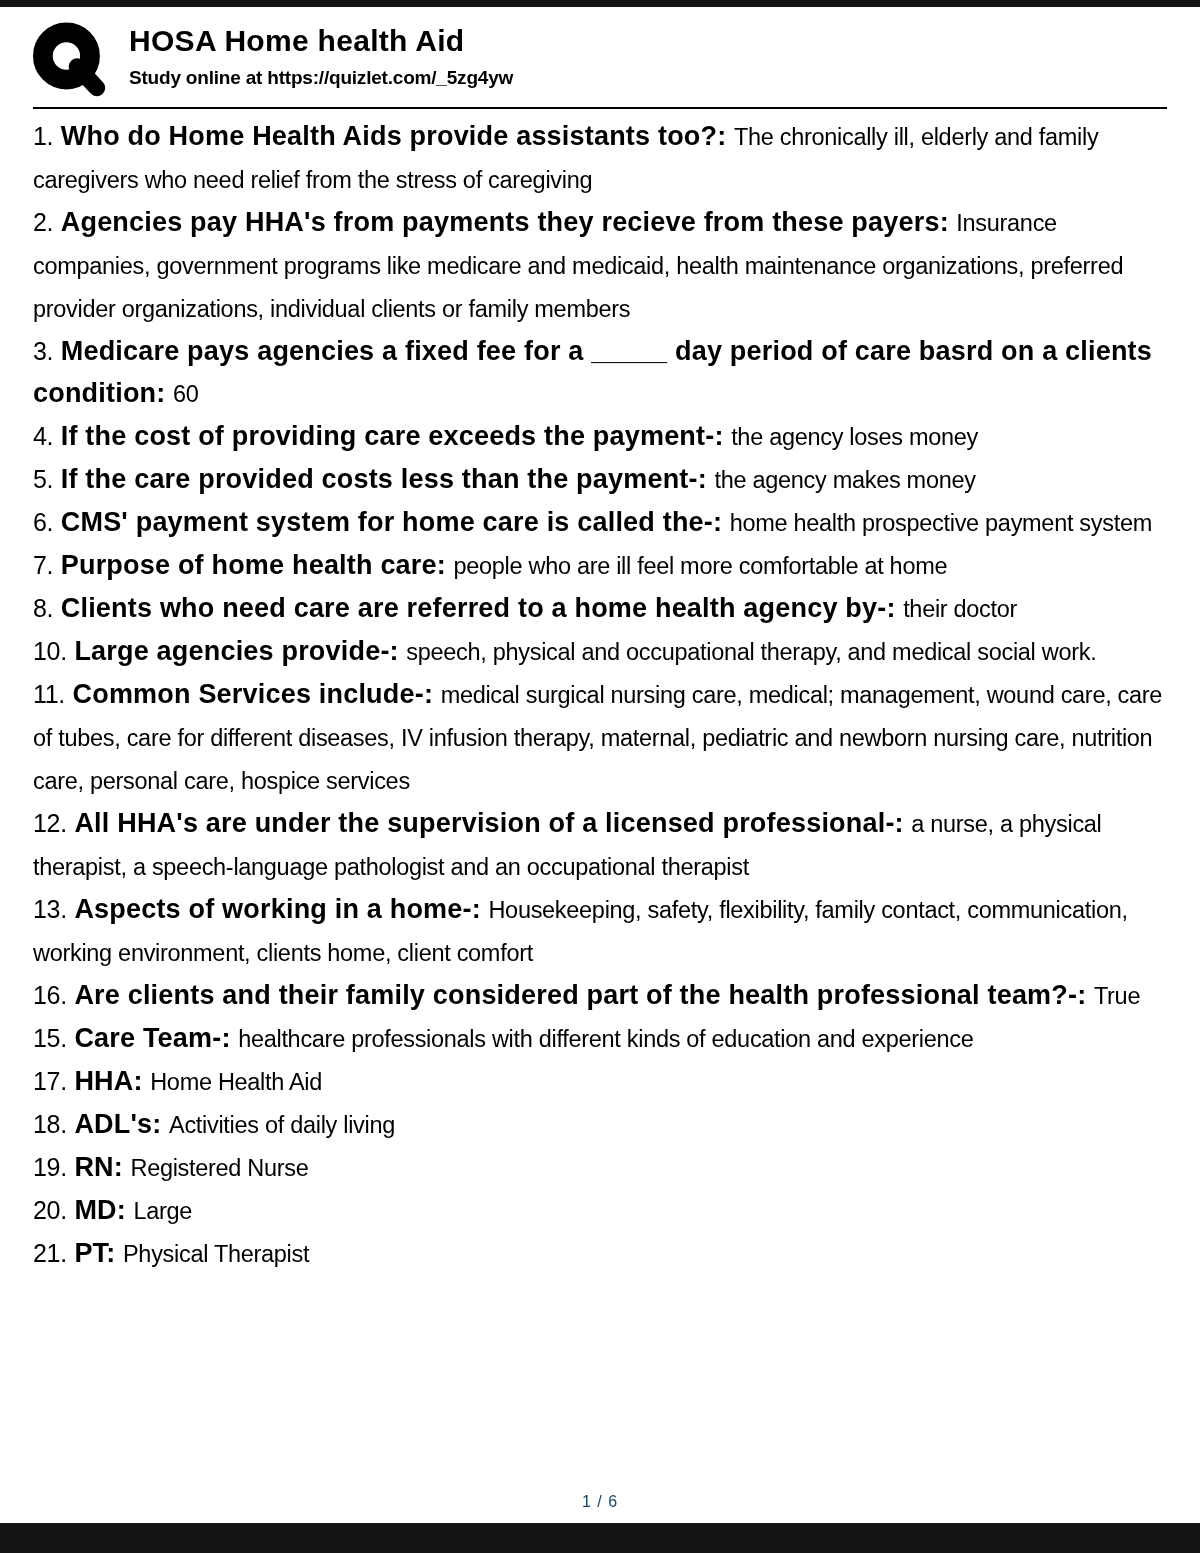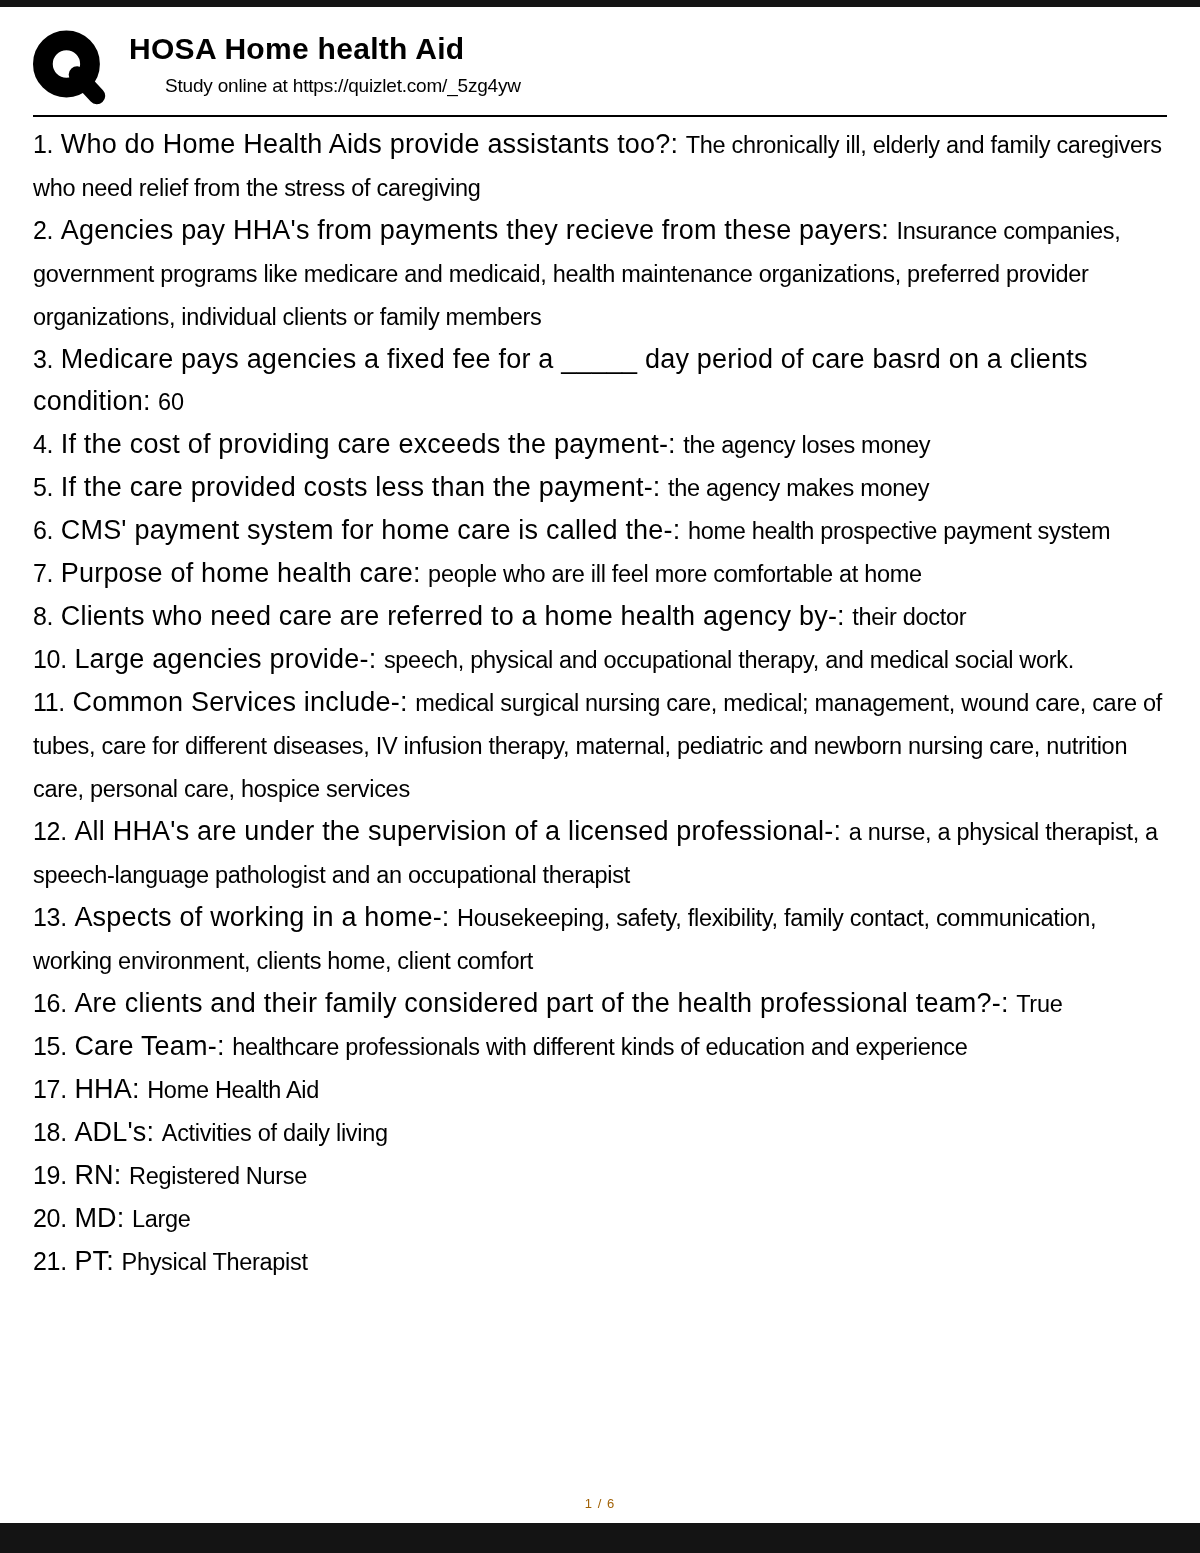--- a/index.html
+++ b/index.html
@@ -20,21 +20,21 @@
     background: #141414;
   }
   .edge-top { top: 0; height: 7px; }
   .edge-bottom { bottom: 0; height: 30px; }
 
   .page {
     position: absolute;
     top: 7px;
     left: 0;
     width: 100%;
-    padding: 20px 33px 0 33px;
+    padding: 12px 33px 0 33px;
   }
 
   .header {
     display: flex;
     align-items: flex-start;
     gap: 20px;
   }
   .logo-wrap {
     width: 76px;
     height: 80px;
@@ -44,65 +44,64 @@
 
   .header-text { padding-top: 4px; }
   .doc-title {
     font-size: 30px;
     font-weight: 700;
     letter-spacing: 0.3px;
     line-height: 1.2;
   }
   .doc-subtitle {
     font-size: 19px;
-    font-weight: 400;
+    font-weight: 700;
     letter-spacing: -0.2px;
     margin-top: 8px;
     color: #000;
     text-decoration: none;
-    margin-left: 36px;
   }
 
   .rule {
     border: none;
     border-top: 2px solid #000;
     margin-top: 8px;
   }
 
   .qa-list { margin-top: 6px; }
   .qa-item {
     font-size: 27px;
     line-height: 42px;
     text-align: left;
   }
   .qa-num {
     font-weight: 400;
     font-size: 25px;
     letter-spacing: -0.3px;
   }
   .qa-question {
-    font-weight: 400;
+    font-weight: 700;
     letter-spacing: 0.2px;
     text-align: center;
   }
   .qa-answer {
     font-weight: 400;
     font-size: 23.5px;
     letter-spacing: -0.3px;
   }
 
   .footer {
     position: absolute;
     bottom: 42px;
     left: 0;
     width: 100%;
     text-align: center;
-    font-size: 13px;
+    font-size: 16px;
     letter-spacing: 1px;
-    color: #a16207;
+    color: #0c4a6e;
   }
 </style>
 </head>
 <body>
 
 <div class="edge-bar edge-top"></div>
 
 <div class="page">
 
   <div class="header">

